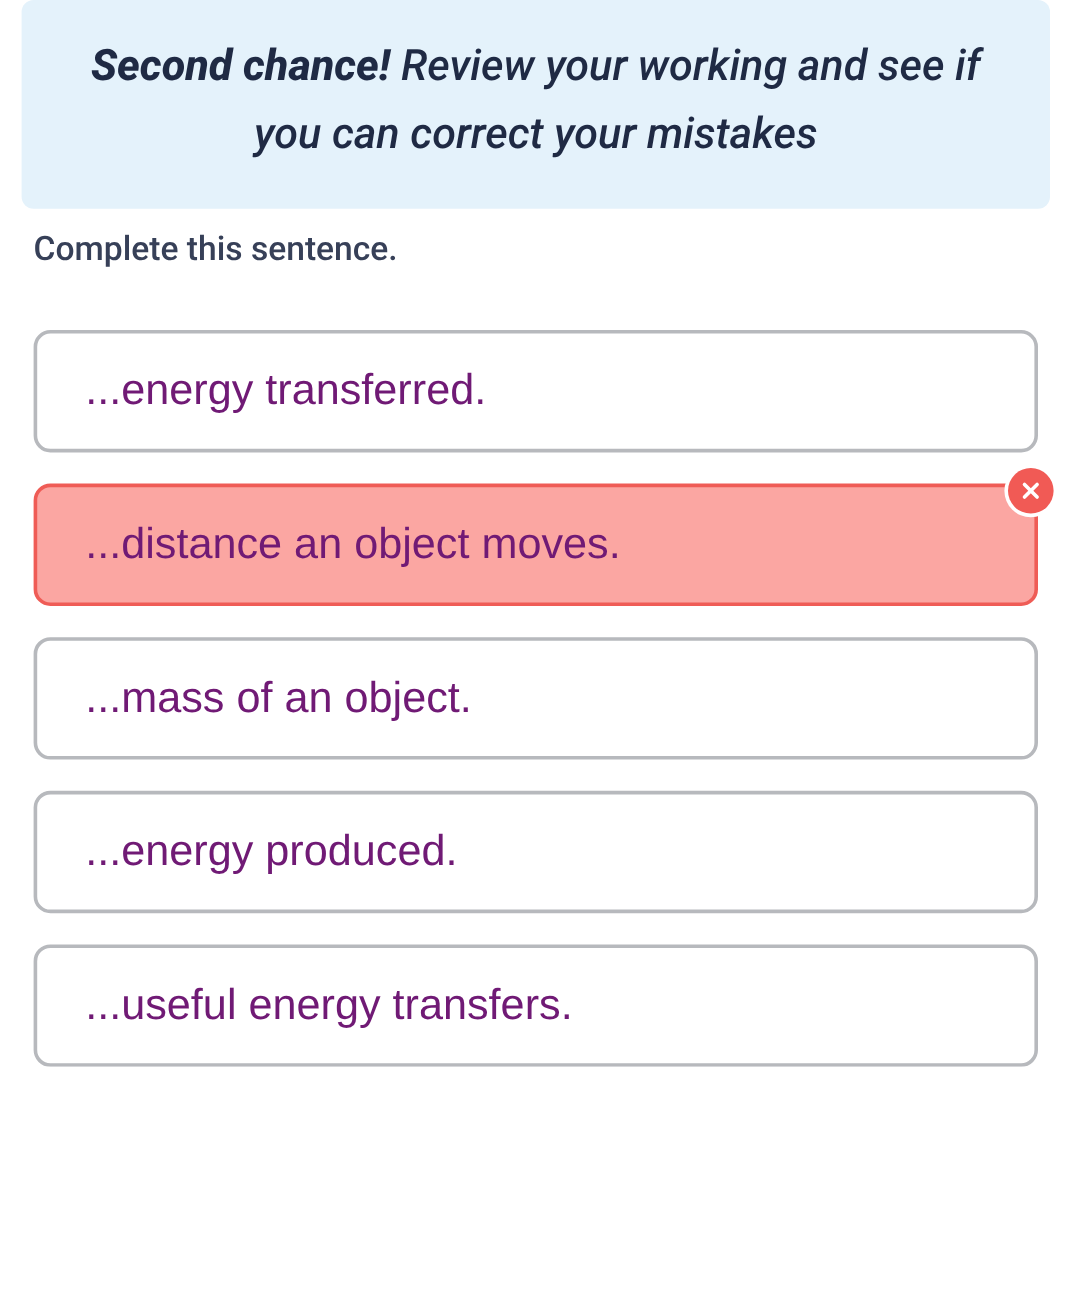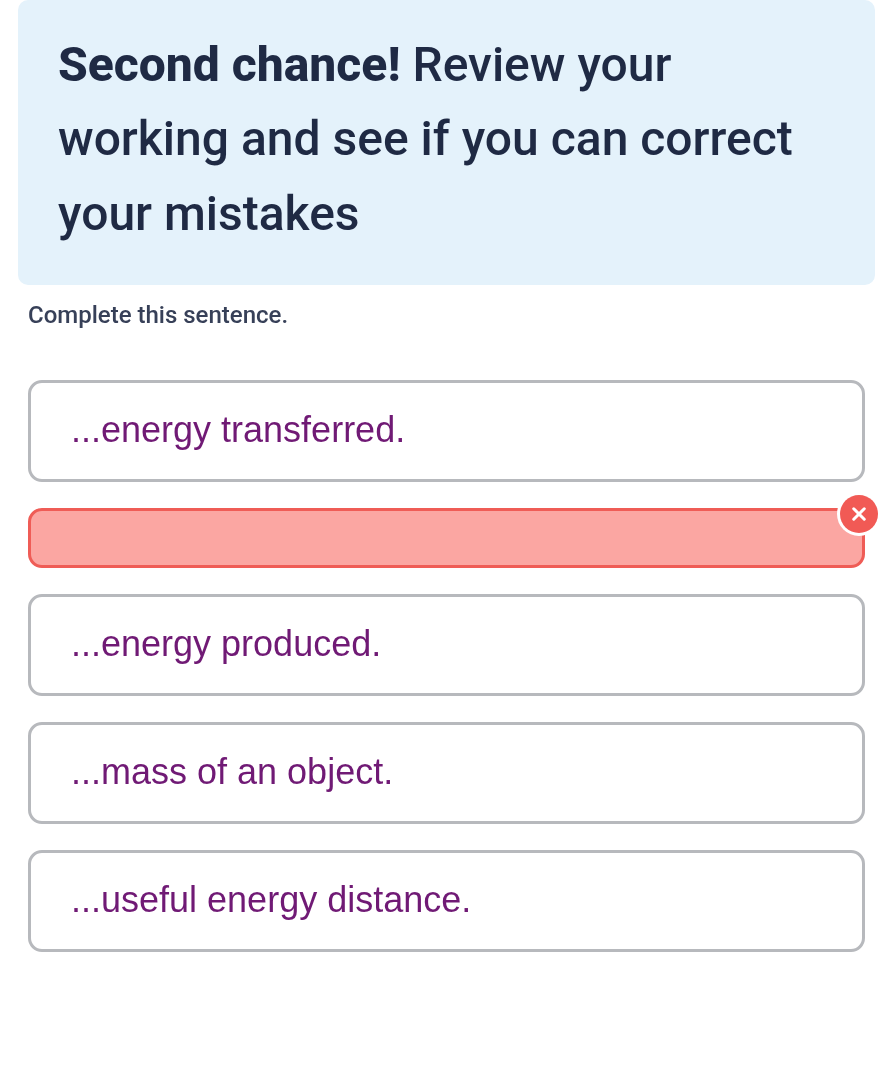--- a/index.html
+++ b/index.html
@@ -11,31 +11,33 @@
       font-family: -apple-system, BlinkMacSystemFont, "Segoe UI", Roboto, Helvetica, Arial, sans-serif;
       width: 893px;
       background: #ffffff;
       color: #2e3b55;
     }
     .banner {
       background: #e4f2fb;
       border-radius: 10px;
       margin: 0 18px 12px 18px;
       padding: 28px 40px 34px 40px;
-      font-size: 48px;
+      text-align: center;
+      font-size: 36px;
       line-height: 1.55;
       color: #1f2a44;
       font-weight: 500;
+      font-style: italic;
     }
     .banner .bold {
       font-weight: 800;
     }
     .prompt {
       padding: 0 28px;
-      font-size: 24px;
+      font-size: 28px;
       line-height: 1.55;
       color: #374058;
       font-weight: 500;
     }
     .prompt p {
       margin-bottom: 28px;
     }
     .options {
       padding: 18px 28px 0 28px;
       display: flex;
@@ -86,22 +88,22 @@
 <div class="banner">
   <span class="bold">Second chance!</span><span> Review your working and see if you can correct your mistakes</span>
 </div>
 
 <div class="prompt">
   <p>Complete this sentence.</p>
 </div>
 
 <div class="options" id="options-container">
     <button class="option"><span>...energy transferred.</span></button>
-    <button class="option incorrect"><span class="badge">
+    <button class="option incorrect"><span>...distance an object moves.</span><span class="badge">
         <svg viewBox="0 0 24 24">
           <line x1="5" y1="5" x2="19" y2="19"></line>
           <line x1="19" y1="5" x2="5" y2="19"></line>
         </svg>
       </span></button>
+    <button class="option"><span>...mass of an object.</span></button>
     <button class="option"><span>...energy produced.</span></button>
-    <button class="option"><span>...mass of an object.</span></button>
-    <button class="option"><span>...useful energy distance.</span></button>
+    <button class="option"><span>...useful energy transfers.</span></button>
   </div>
 
 </body></html>

